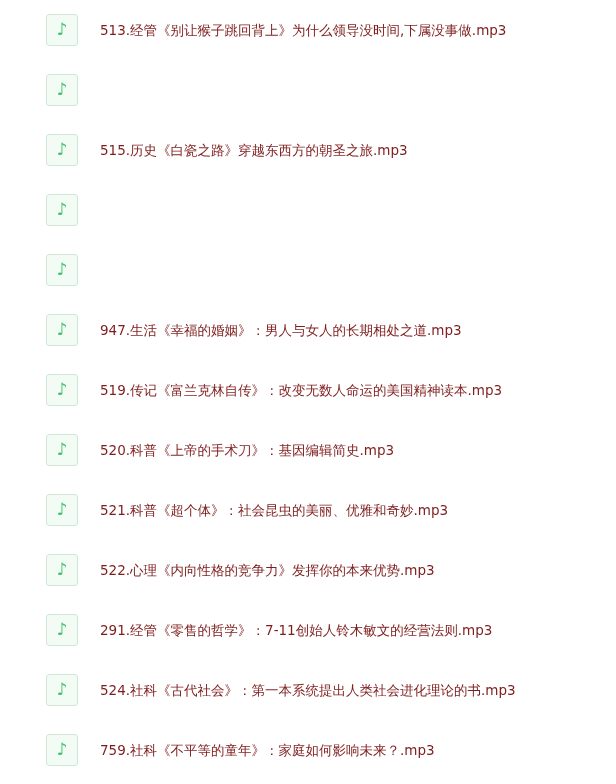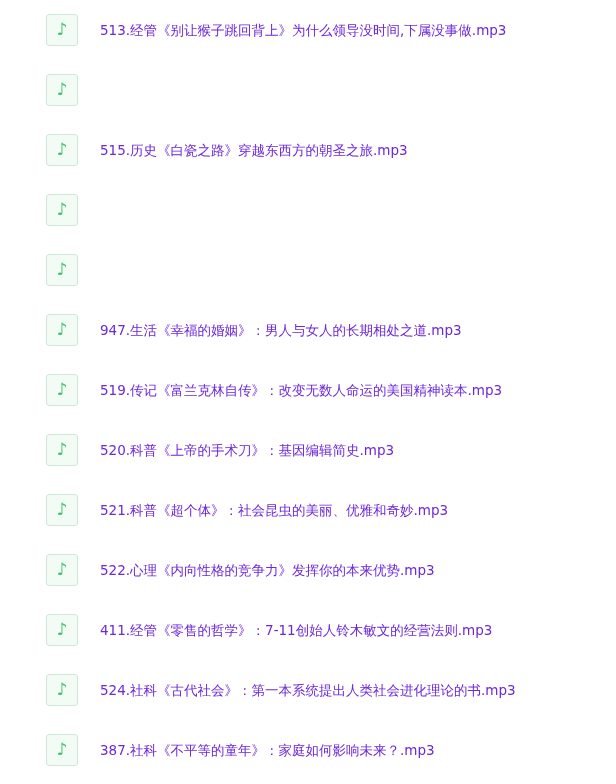--- a/index.html
+++ b/index.html
@@ -43,21 +43,21 @@
     font-size: 17px;
     line-height: 1;
     color: #3ec06a;
     font-family: "DejaVu Sans", sans-serif;
     transform: translateY(-1px);
   }
   .file-name {
     margin-left: 22px;
     font-size: 13.5px;
     line-height: 20px;
-    color: #6d28d9;
+    color: #7f1d1d;
     white-space: nowrap;
     overflow: hidden;
     text-overflow: ellipsis;
     font-family: "DejaVu Sans", "Liberation Sans", sans-serif;
   }
 </style>
 </head>
 <body>
 
 <div class="file-list" id="file-list">
@@ -115,27 +115,27 @@
     <div class="file-row">
       <span class="file-icon">
         <span class="note">♪</span>
       </span>
       <span class="file-name">522.心理《内向性格的竞争力》发挥你的本来优势.mp3</span>
     </div>
     <div class="file-row">
       <span class="file-icon">
         <span class="note">♪</span>
       </span>
-      <span class="file-name">411.经管《零售的哲学》：7-11创始人铃木敏文的经营法则.mp3</span>
+      <span class="file-name">291.经管《零售的哲学》：7-11创始人铃木敏文的经营法则.mp3</span>
     </div>
     <div class="file-row">
       <span class="file-icon">
         <span class="note">♪</span>
       </span>
       <span class="file-name">524.社科《古代社会》：第一本系统提出人类社会进化理论的书.mp3</span>
     </div>
     <div class="file-row">
       <span class="file-icon">
         <span class="note">♪</span>
       </span>
-      <span class="file-name">387.社科《不平等的童年》：家庭如何影响未来？.mp3</span>
+      <span class="file-name">759.社科《不平等的童年》：家庭如何影响未来？.mp3</span>
     </div>
   </div>
 
 </body></html>

